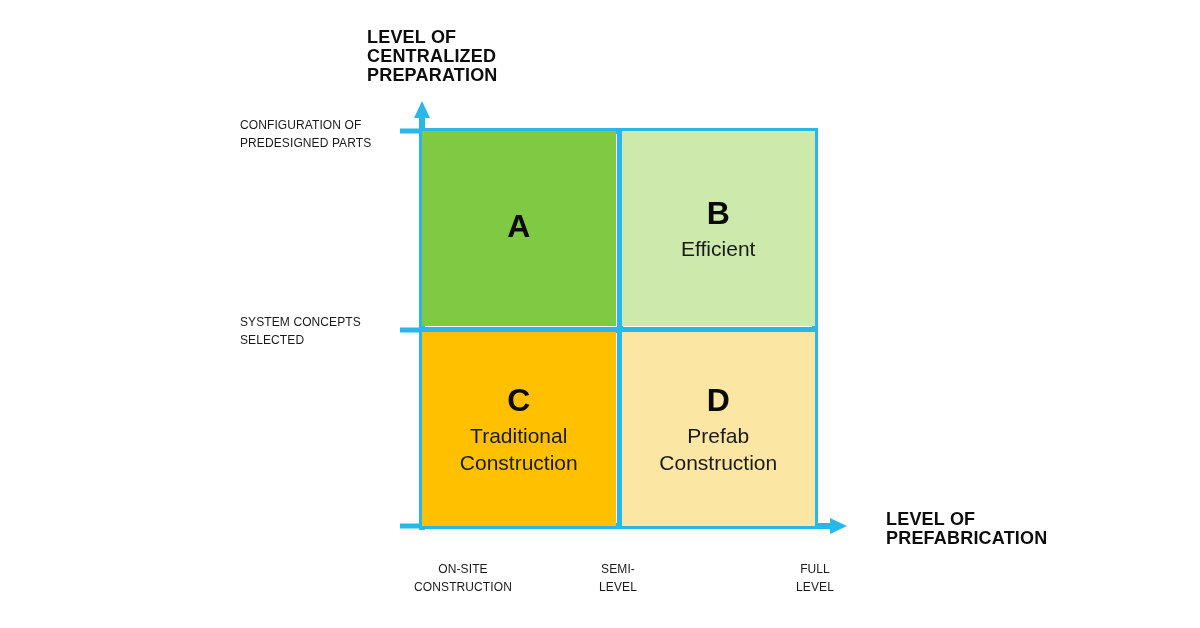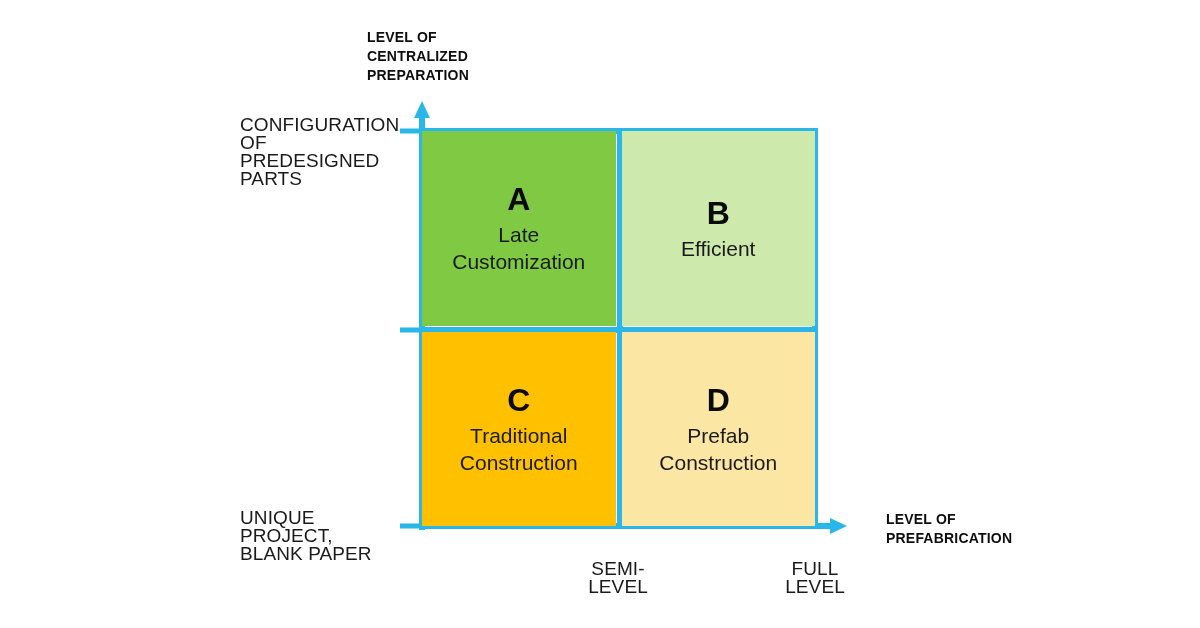--- a/index.html
+++ b/index.html
@@ -18,41 +18,41 @@
     position: relative;
     width: 1200px;
     height: 628px;
     background: #ffffff;
   }
 
   
   .axis-title {
     position: absolute;
     font-weight: bold;
-    font-size: 14px;
+    font-size: 18px;
     line-height: 19px;
     letter-spacing: 0.2px;
     color: #0d0d0d;
     white-space: pre-line;
   }
   #y-axis-title {
     left: 367px;
     top: 28px;
     text-align: left;
   }
   #x-axis-title {
     left: 886px;
     top: 510px;
     text-align: left;
   }
 
   
   .tick-label {
     position: absolute;
-    font-size: 19px;
+    font-size: 12px;
     line-height: 18px;
     letter-spacing: 0.1px;
     color: #1a1a1a;
     white-space: pre-line;
   }
   .y-tick-label {
     width: 170px;
     text-align: left;
     left: 240px;
   }
@@ -142,34 +142,34 @@
 
   <div id="y-axis-title" class="axis-title">LEVEL OF
 CENTRALIZED
 PREPARATION</div>
 
   <div id="x-axis-title" class="axis-title">LEVEL OF
 PREFABRICATION</div>
 
   <div id="y-tick-top" class="tick-label y-tick-label">CONFIGURATION OF
 PREDESIGNED PARTS</div>
-  <div id="y-tick-bottom" class="tick-label y-tick-label">UNIQUE PROJECT,
-BLANK PAPER</div>
+  <div id="y-tick-mid" class="tick-label y-tick-label">SYSTEM CONCEPTS
+SELECTED</div>
 
+  <div id="x-tick-left" class="tick-label x-tick-label">ON-SITE
+CONSTRUCTION</div>
   <div id="x-tick-mid" class="tick-label x-tick-label">SEMI-
 LEVEL</div>
   <div id="x-tick-right" class="tick-label x-tick-label">FULL
 LEVEL</div>
 
   <div id="matrix">
 
     <div class="quadrant" style="background-color: rgb(127, 201, 67);">
       <div class="q-letter">A</div>
-      <div class="q-text">Late
-Customization</div>
     </div>
 
     <div class="quadrant" style="background-color: rgb(205, 233, 172);">
       <div class="q-letter">B</div>
       <div class="q-text">Efficient</div>
     </div>
 
     <div class="quadrant" style="background-color: rgb(255, 192, 0);">
       <div class="q-letter">C</div>
       <div class="q-text">Traditional

